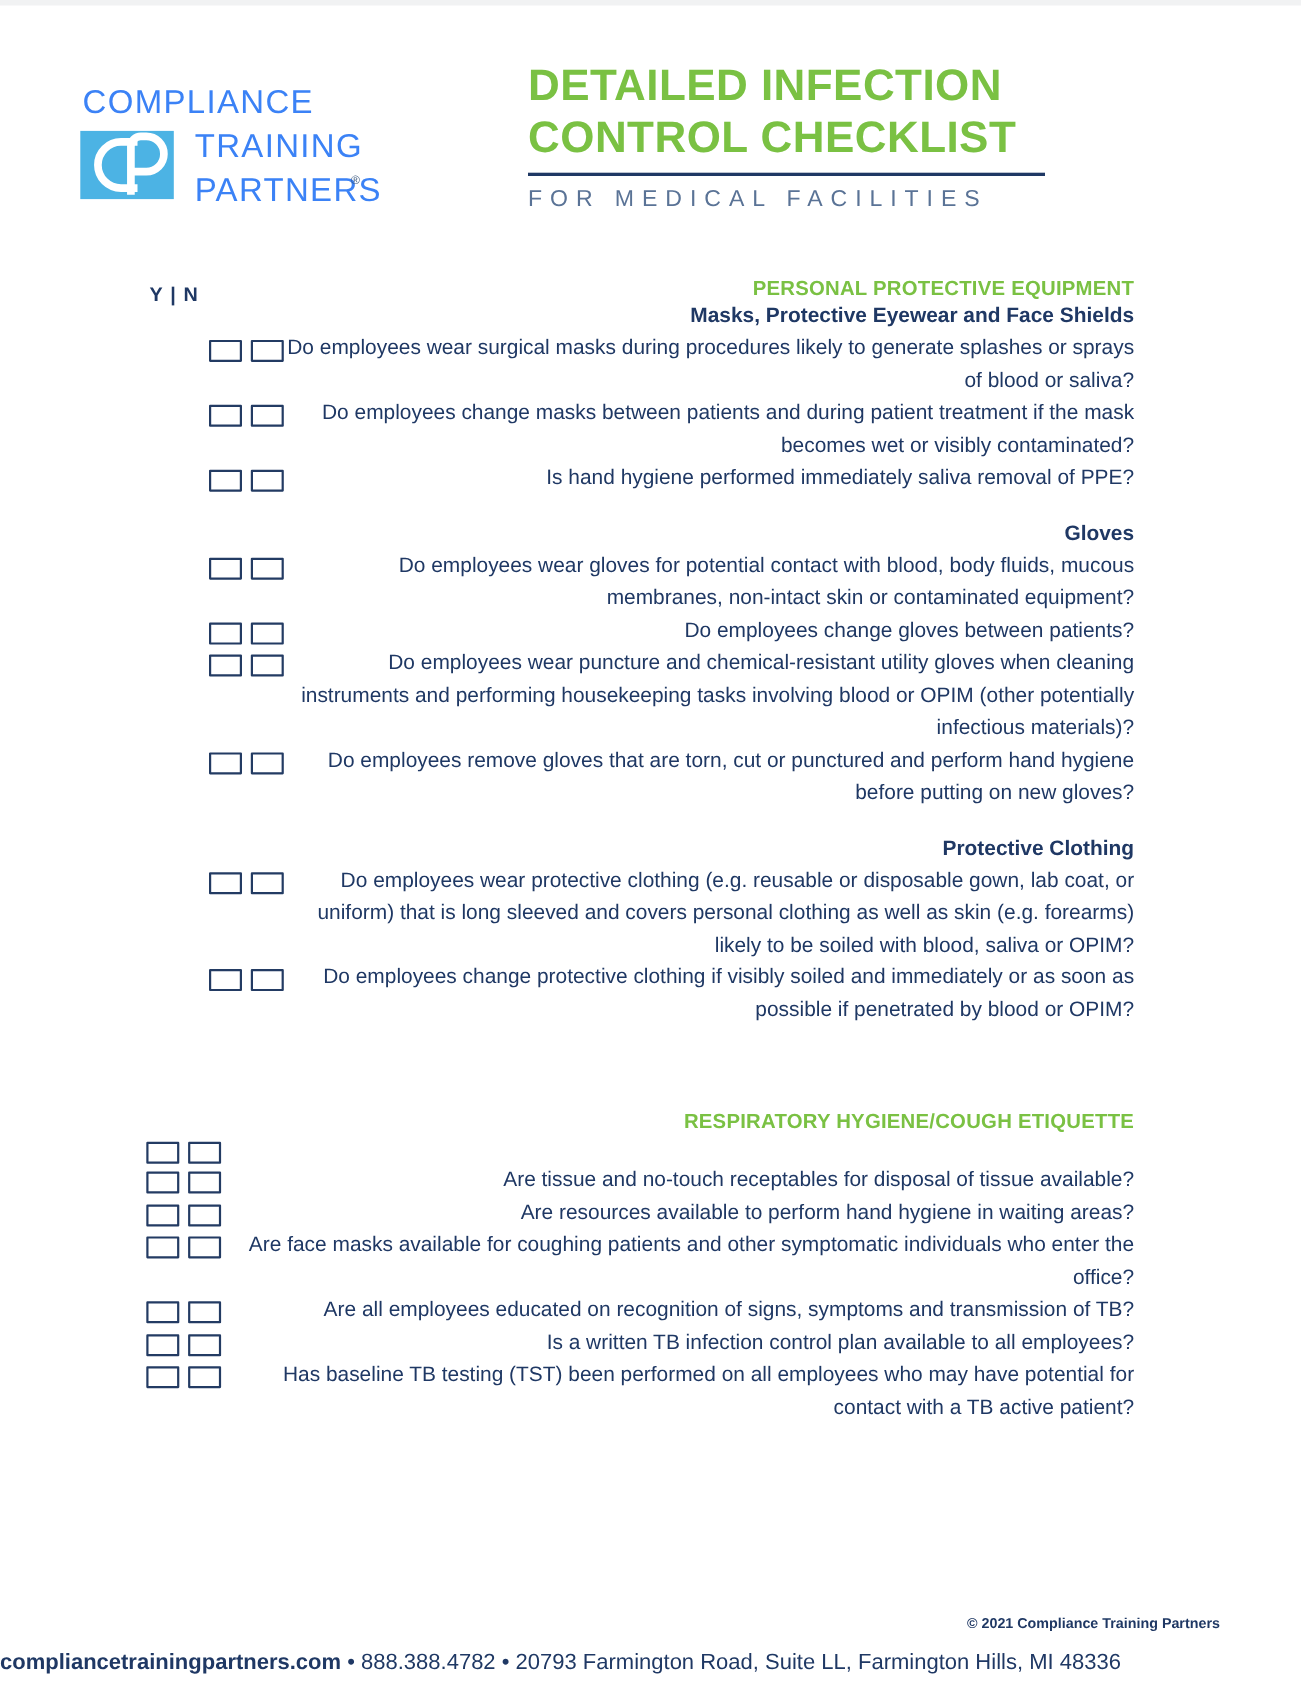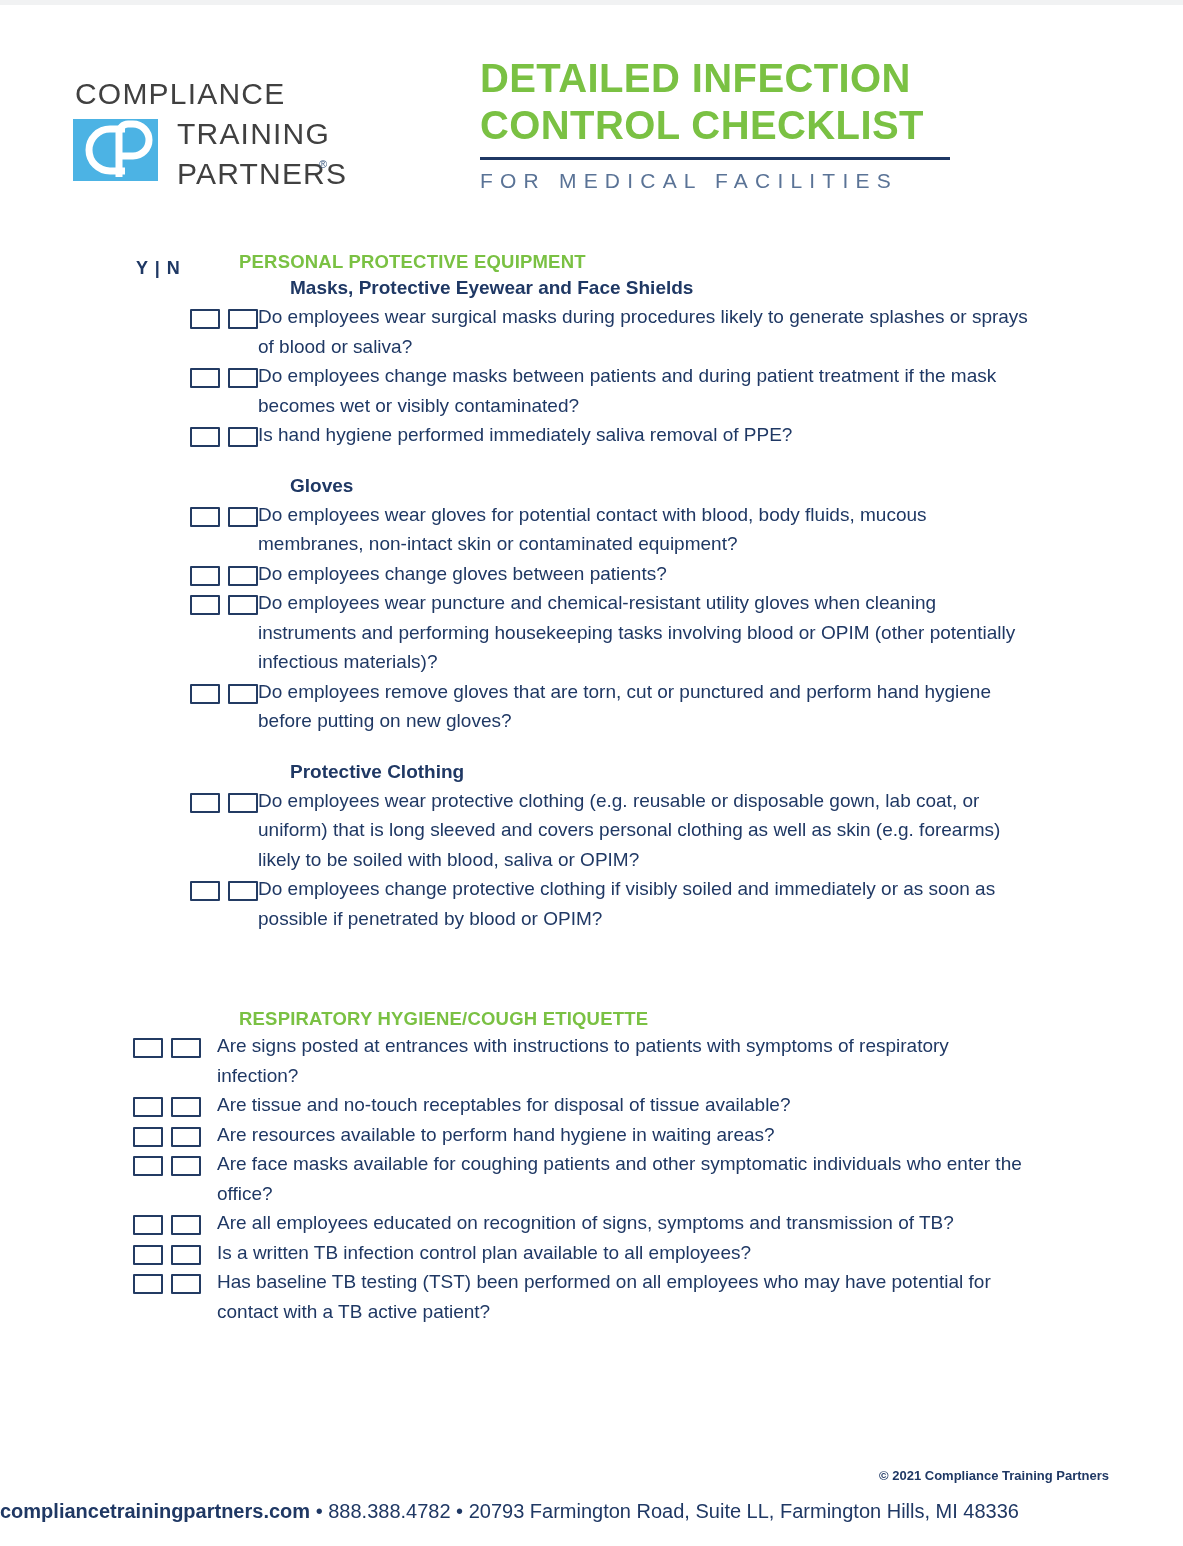--- a/index.html
+++ b/index.html
@@ -44,21 +44,21 @@
   }
   .logo-wordmark {
     position: absolute;
     left: 0;
     top: 0;
     width: 270px;
     height: 120px;
   }
   .logo-line {
     position: absolute;
-    color: #404040;
+    color: #3b82f6;
     font-family: "Liberation Sans", sans-serif;
     font-weight: 400;
     letter-spacing: 1.2px;
     white-space: nowrap;
   }
   .logo-line-1 { left: 2px;   top: 5px;  font-size: 30px; }
   .logo-line-2 { left: 104px; top: 45px; font-size: 30px; }
   .logo-line-3 { left: 104px; top: 85px; font-size: 30px; }
   .logo-reg {
     position: absolute;
@@ -122,20 +122,21 @@
     color: #1f3864;
     letter-spacing: 1px;
     white-space: nowrap;
   }
 
   .sections {
     position: absolute;
     left: 0;
     top: 0;
     width: 1031px;
+    text-align: right;
   }
 
   .section {
     position: relative;
   }
   .section-title {
     color: #7ac143;
     font-size: 18.5px;
     font-weight: bold;
     letter-spacing: 0.2px;
@@ -321,21 +322,20 @@
           </div>
         </div>
         <div class="spacer-lg"></div>
         <div class="section">
           <div class="section-title indent-shallow">RESPIRATORY HYGIENE/COUGH ETIQUETTE</div>
           <div class="q-row shallow">
             <div class="boxes">
               <div class="cbox"></div>
               <div class="cbox"></div>
             </div>
-            <div class="q-text">Are signs posted at entrances with instructions to patients with symptoms of respiratory infection?</div>
           </div>
           <div class="q-row shallow">
             <div class="boxes">
               <div class="cbox"></div>
               <div class="cbox"></div>
             </div>
             <div class="q-text">Are tissue and no-touch receptables for disposal of tissue available?</div>
           </div>
           <div class="q-row shallow">
             <div class="boxes">

